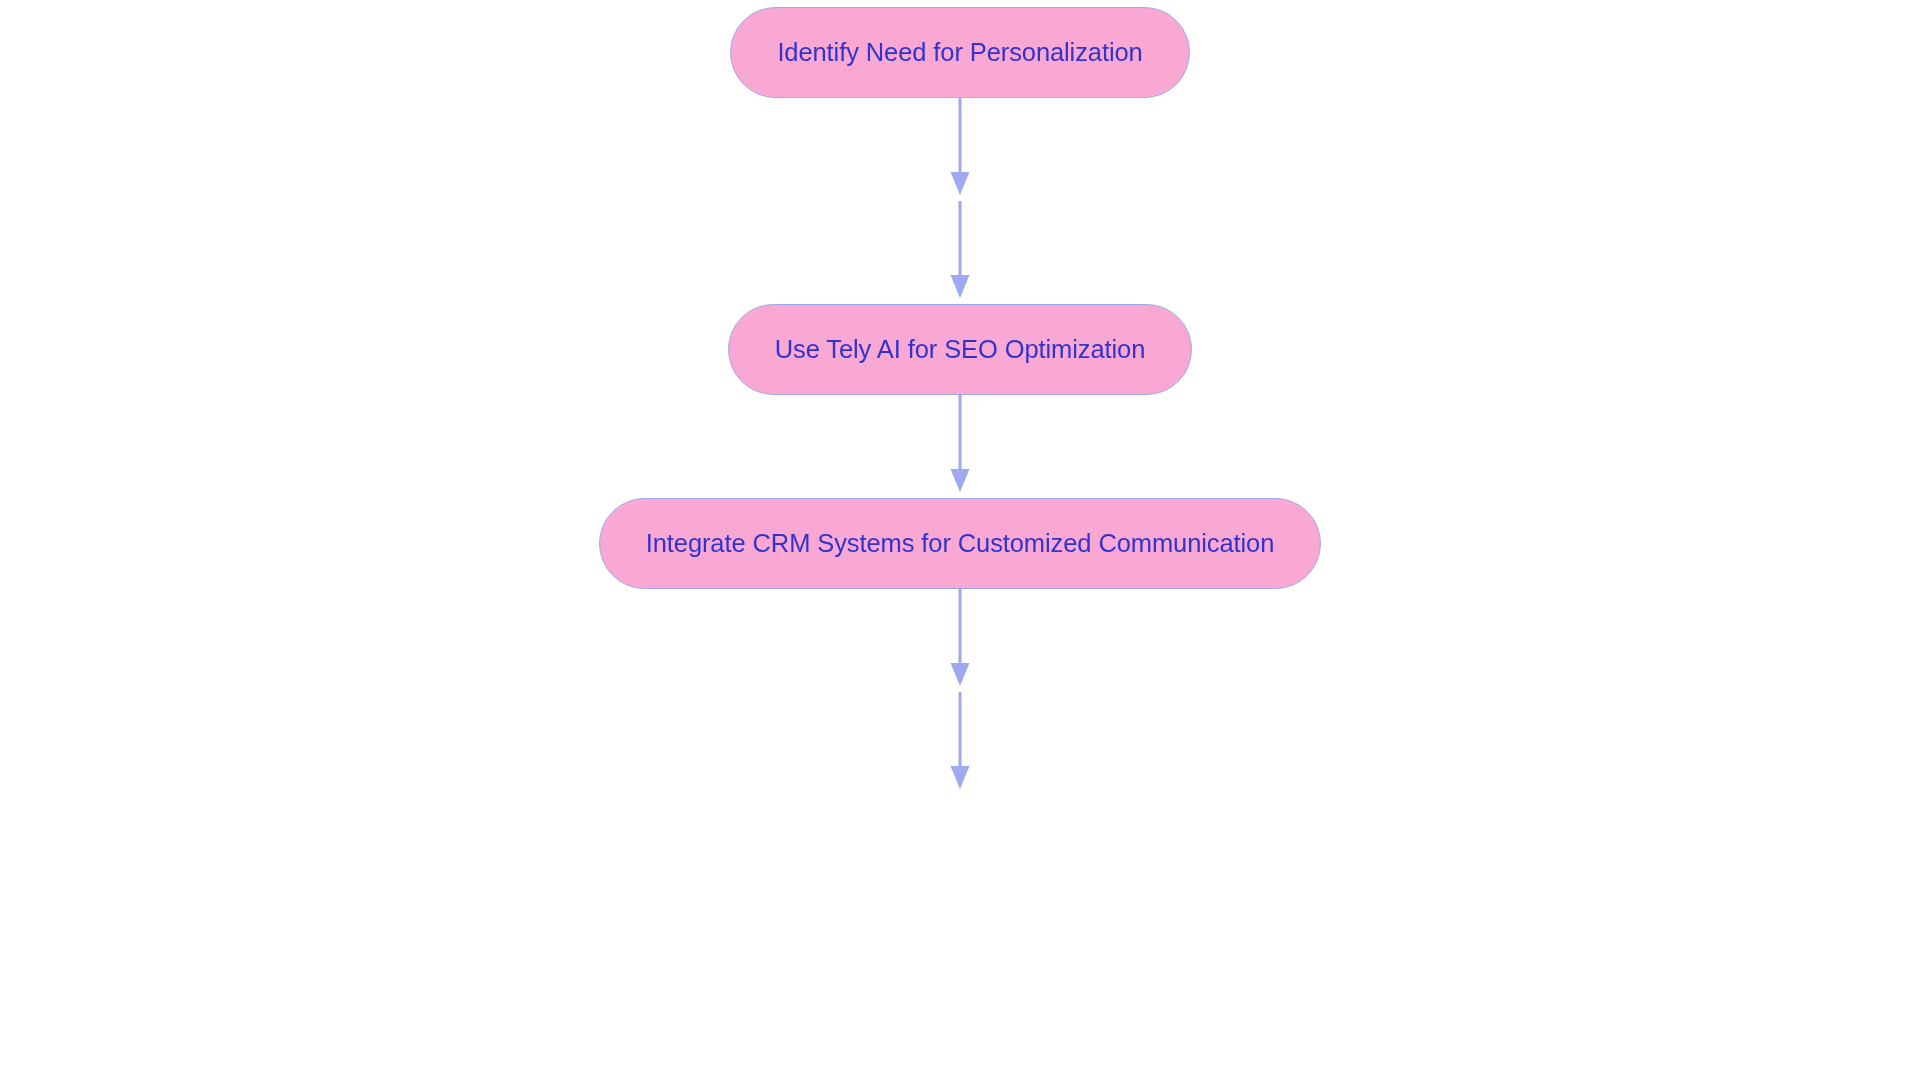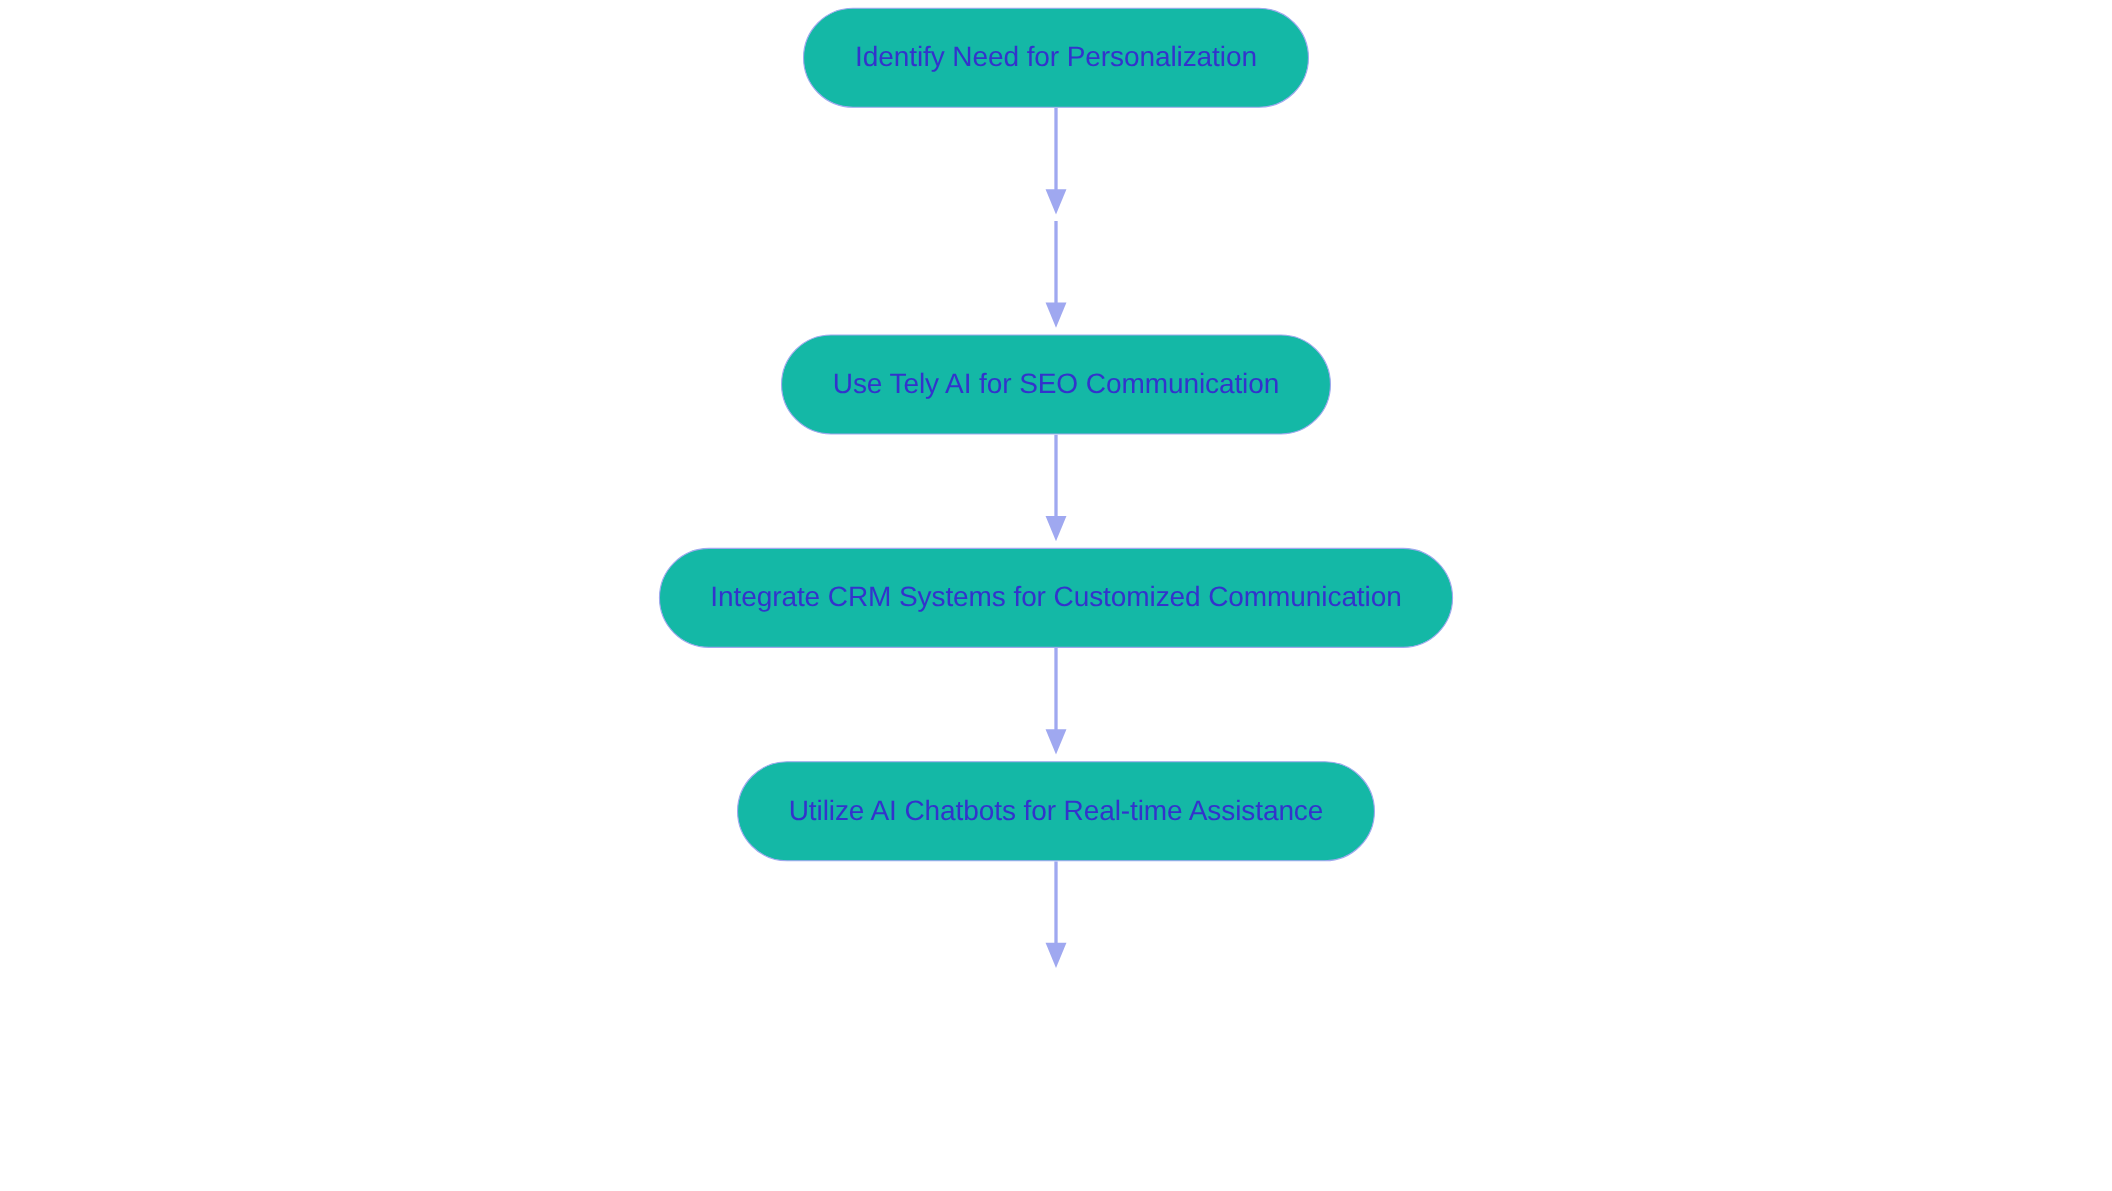--- a/index.html
+++ b/index.html
@@ -36,21 +36,21 @@
     box-sizing: border-box;
   }
 
   .node {
     box-sizing: border-box;
     height: 91px;
     display: flex;
     align-items: center;
     justify-content: center;
     padding: 0 46px;
-    background: #14b8a6;
+    background: #f9a8d4;
     border: 1.6px solid #9fa8ee;
     border-radius: 46px;
     color: #3333cc;
     font-size: 25.5px;
     font-family: "Liberation Sans", sans-serif;
     font-weight: 400;
     letter-spacing: -0.1px;
     white-space: nowrap;
     line-height: 1;
   }
@@ -94,44 +94,41 @@
 
 
     <div class="connector">
       <svg width="22" height="103" viewBox="0 0 22 103">
         <line x1="11" y1="0" x2="11" y2="78" stroke="#9fa8f0" stroke-width="3"></line>
         <polygon points="11,97 1.5,74 20.5,74" fill="#9fa8f0"></polygon>
       </svg>
     </div>
 
     <div class="flow-step">
-      <div class="node">Use Tely AI for SEO Communication</div>
+      <div class="node">Use Tely AI for SEO Optimization</div>
     </div>
 
     <div class="connector">
       <svg width="22" height="103" viewBox="0 0 22 103">
         <line x1="11" y1="0" x2="11" y2="78" stroke="#9fa8f0" stroke-width="3"></line>
         <polygon points="11,97 1.5,74 20.5,74" fill="#9fa8f0"></polygon>
       </svg>
     </div>
 
     <div class="flow-step">
       <div class="node">Integrate CRM Systems for Customized Communication</div>
     </div>
 
     <div class="connector">
       <svg width="22" height="103" viewBox="0 0 22 103">
         <line x1="11" y1="0" x2="11" y2="78" stroke="#9fa8f0" stroke-width="3"></line>
         <polygon points="11,97 1.5,74 20.5,74" fill="#9fa8f0"></polygon>
       </svg>
     </div>
 
-    <div class="flow-step">
-      <div class="node">Utilize AI Chatbots for Real-time Assistance</div>
-    </div>
 
     <div class="connector">
       <svg width="22" height="103" viewBox="0 0 22 103">
         <line x1="11" y1="0" x2="11" y2="78" stroke="#9fa8f0" stroke-width="3"></line>
         <polygon points="11,97 1.5,74 20.5,74" fill="#9fa8f0"></polygon>
       </svg>
     </div>
 
 
   </div>

